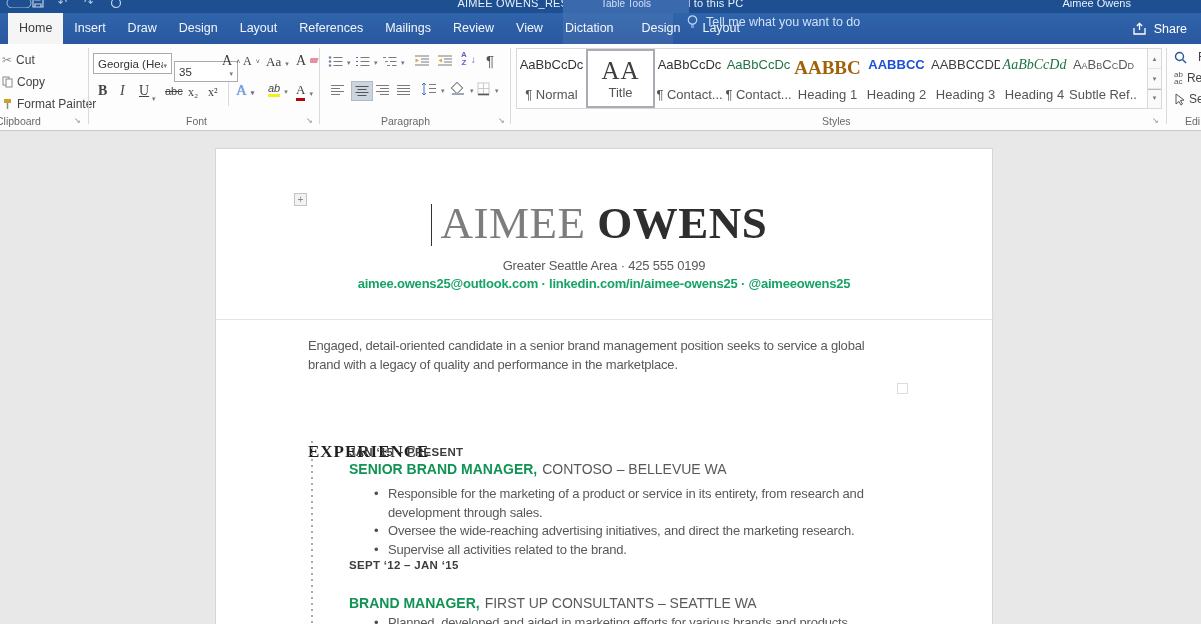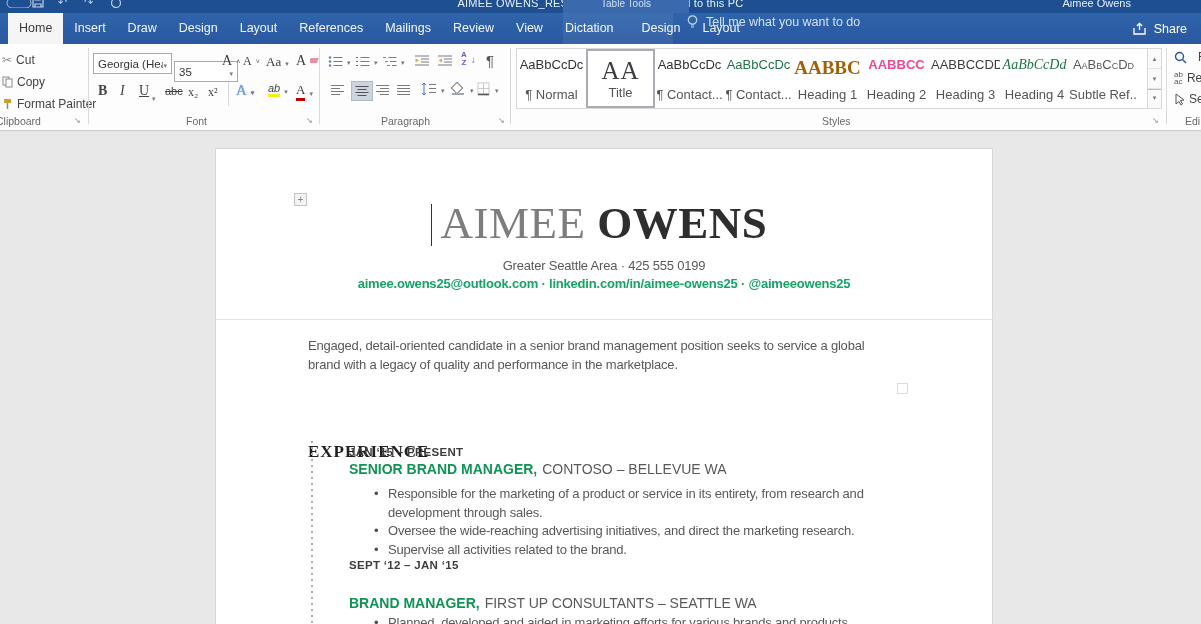--- a/index.html
+++ b/index.html
@@ -48,21 +48,21 @@
 
   
   #gallery { position:absolute; left:516px; top:4px; width:632px; height:61px;
              background:#fff; border:1px solid #d8d8d8; display:flex; }
   .style-item { width:69px; height:100%; text-align:center; overflow:hidden; padding-top:8px; position:relative; cursor:default; }
   .style-item .prev { font-size:13px; white-space:nowrap; color:#333; }
   .style-item .nm { position:absolute; bottom:6px; left:0; right:0; font-size:13px; color:#555; white-space:nowrap; }
   .style-item.selected { border:2px solid #a9adb3; padding-top:6px; }
   .prev.title-prev { font-family:"Liberation Serif", serif; font-size:25px; color:#3d3d3d; letter-spacing:1px; }
   .prev.h1-prev { font-family:"Liberation Serif", serif; font-size:19px; font-weight:bold; color:#a16207; }
-  .prev.h2-prev { font-weight:bold; color:#ec4899; }
+  .prev.h2-prev { font-weight:bold; color:#1d4ed8; }
   .prev.h3-prev { color:#3d3d3d; }
   .prev.h4-prev { font-family:"Liberation Serif", serif; font-style:italic; color:#217346; font-size:14px; }
   .prev.green { color:#217346; }
   .prev.subtle { color:#595959; font-variant:small-caps; }
   #gal-scroll { position:absolute; left:1148px; top:4px; width:14px; height:61px; border:1px solid #d8d8d8; border-left:none; background:#fafafa; }
   .gal-b { height:20px; text-align:center; font-size:7px; color:#777; line-height:20px; border-bottom:1px solid #e4e4e4; }
 
   
   #docarea { position:absolute; left:0; top:131px; width:1201px; height:493px; background:#e8e8e8; }
   #page { position:absolute; left:215px; top:17px; width:778px; height:476px; background:#ffffff;

